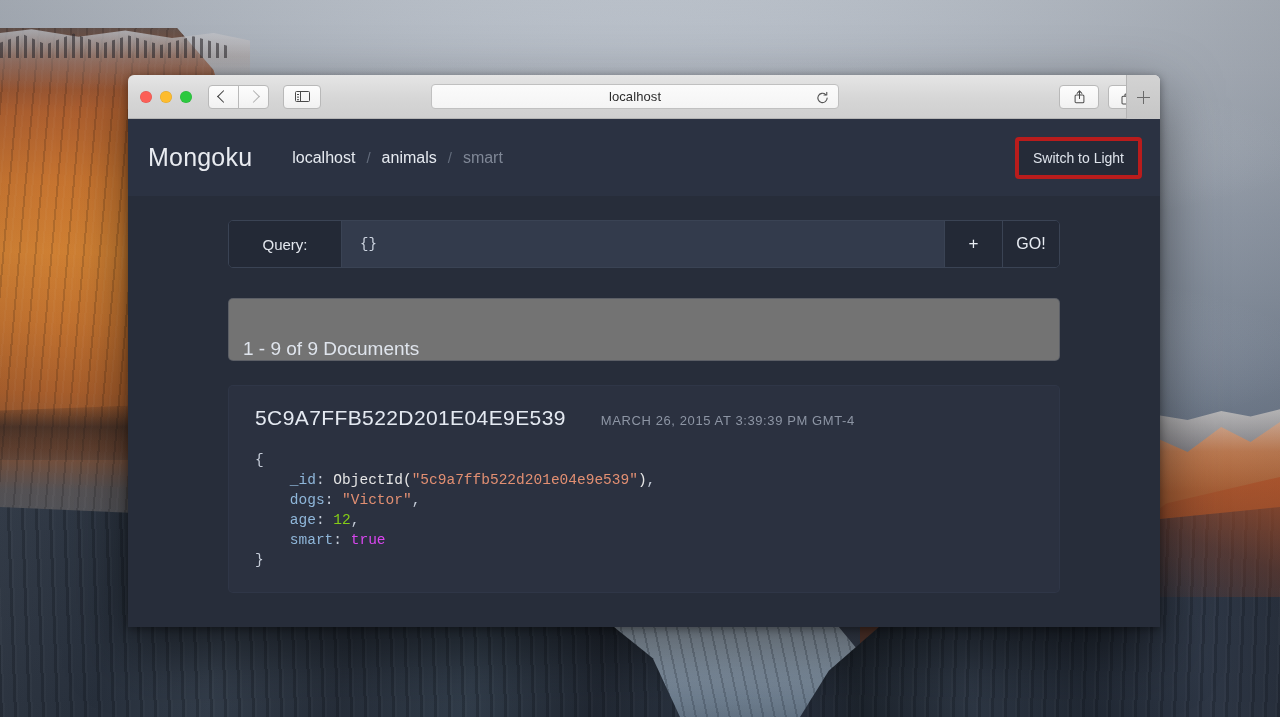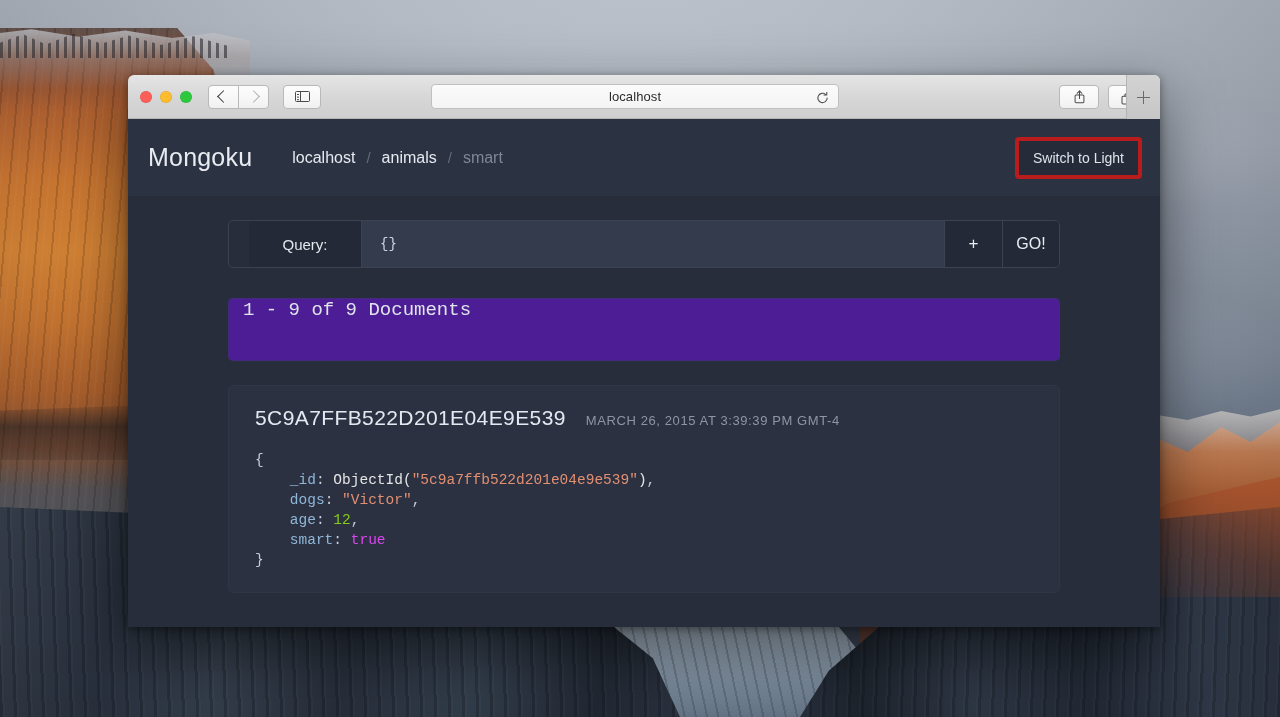--- a/index.html
+++ b/index.html
@@ -329,21 +329,20 @@
 
   .content { padding: 24px 100px 0 100px; }
 
   .query-row {
     display: flex;
     height: 48px;
     border: 1px solid #3a4354;
     border-radius: 5px;
     overflow: hidden;
     margin-bottom: 30px;
-    padding-left: 20px;
   }
   .query-label {
     width: 113px;
     background: #232936;
     color: #e3e7ee;
     font-size: 15px;
     display: flex; align-items: center; justify-content: center;
     border-right: 1px solid #3a4354;
   }
   .query-input {
@@ -363,38 +362,37 @@
     border: none;
     border-left: 1px solid #3a4354;
     font-size: 17px;
     display: flex; align-items: center; justify-content: center;
     font-family: "Liberation Sans", sans-serif;
   }
   .query-btn.go { width: 57px; font-size: 16px; }
 
   .doc-count {
     height: 63px;
-    background: #4c1d95;
+    background: #737373;
     border: 1px solid #39415260;
     border-radius: 5px;
-    display: flex; align-items: flex-start;
+    display: flex; align-items: flex-end;
     padding: 0 14px;
     color: #dfe4ec;
     font-size: 19px;
     margin-bottom: 24px;
-    font-family: Liberation Mono, monospace;
   }
 
   .doc-card {
     background: #2b3140;
     border: 1px solid #39415260;
     border-radius: 5px;
     padding: 20px 26px 22px 26px;
   }
-  .doc-head { display: flex; align-items: baseline; gap: 20px; margin-bottom: 20px; }
+  .doc-head { display: flex; align-items: baseline; gap: 35px; margin-bottom: 20px; }
   .doc-id {
     font-size: 21px;
     color: #e4e9f1;
     letter-spacing: 0.4px;
   }
   .doc-date {
     font-size: 13px;
     color: #8d95a4;
     letter-spacing: 0.6px;
   }

